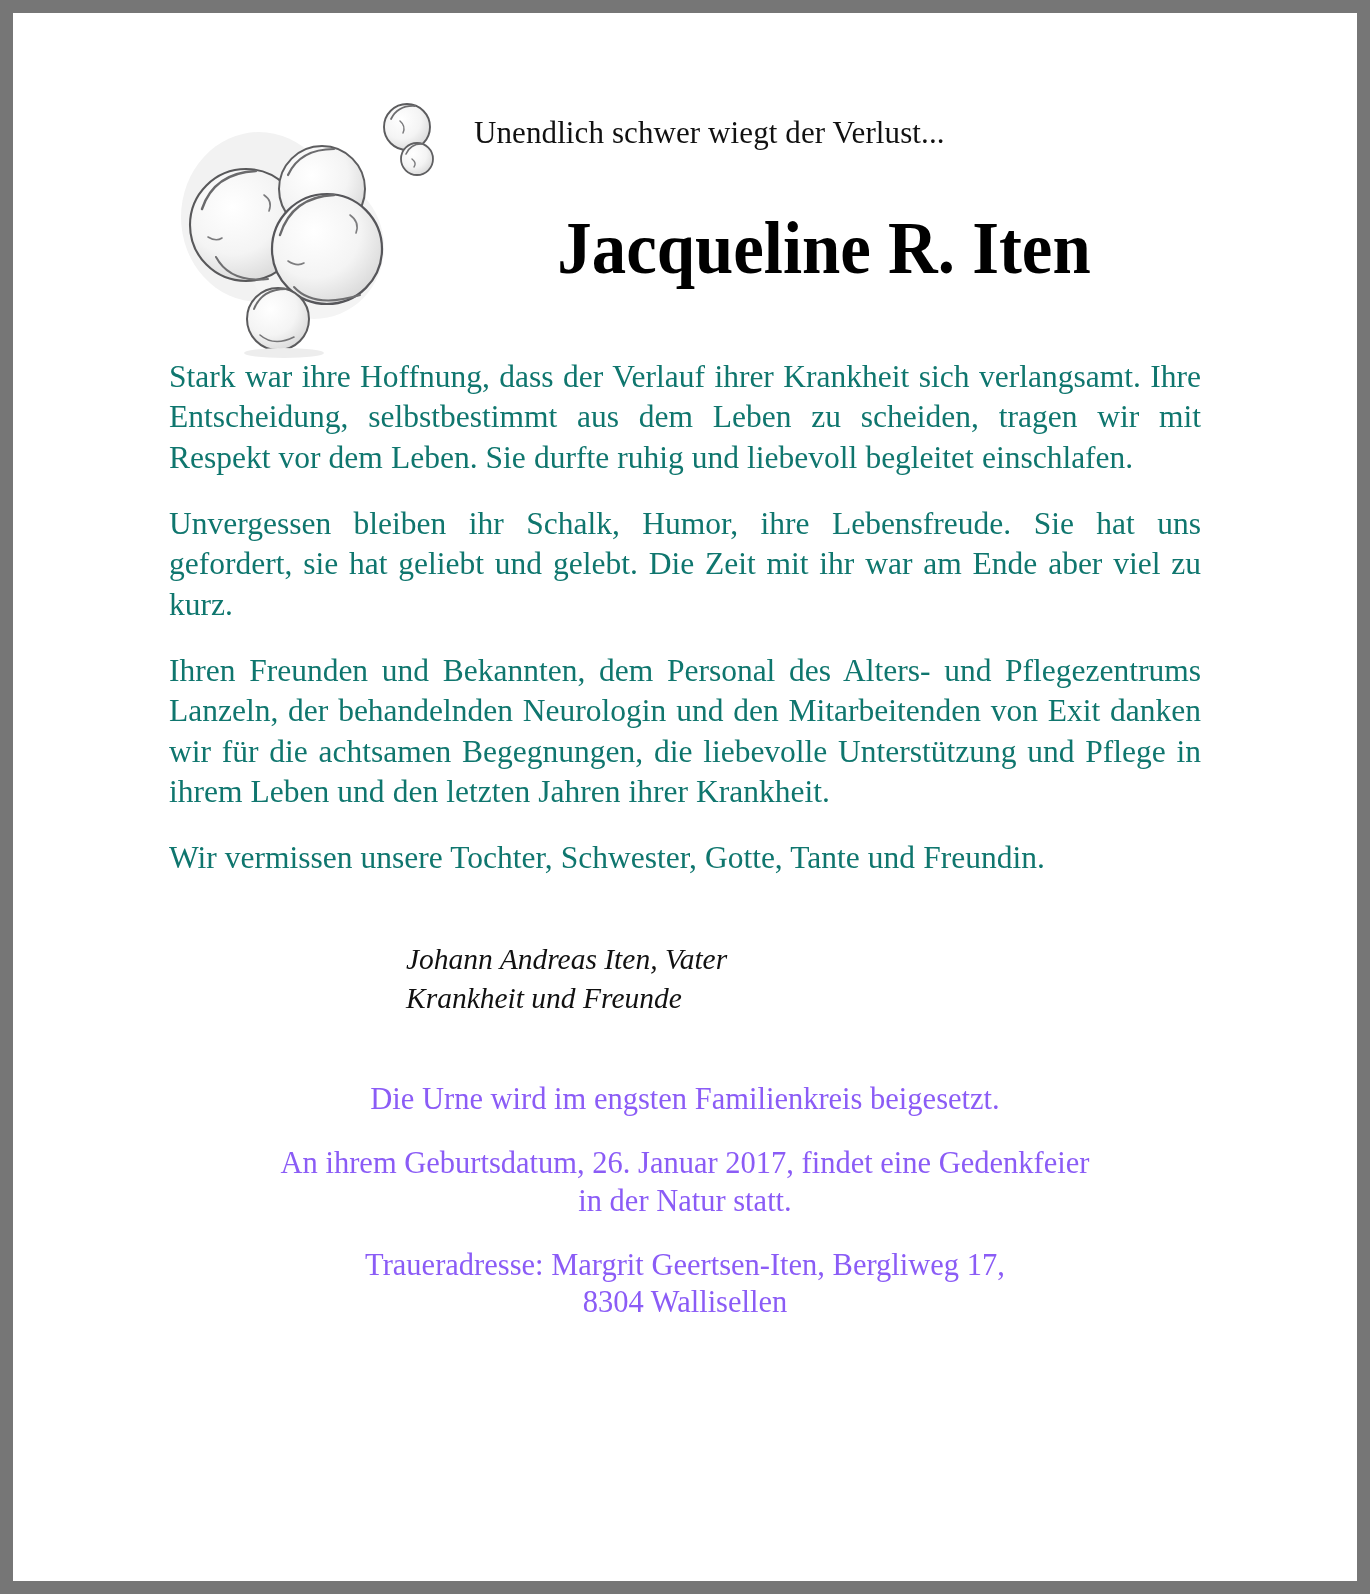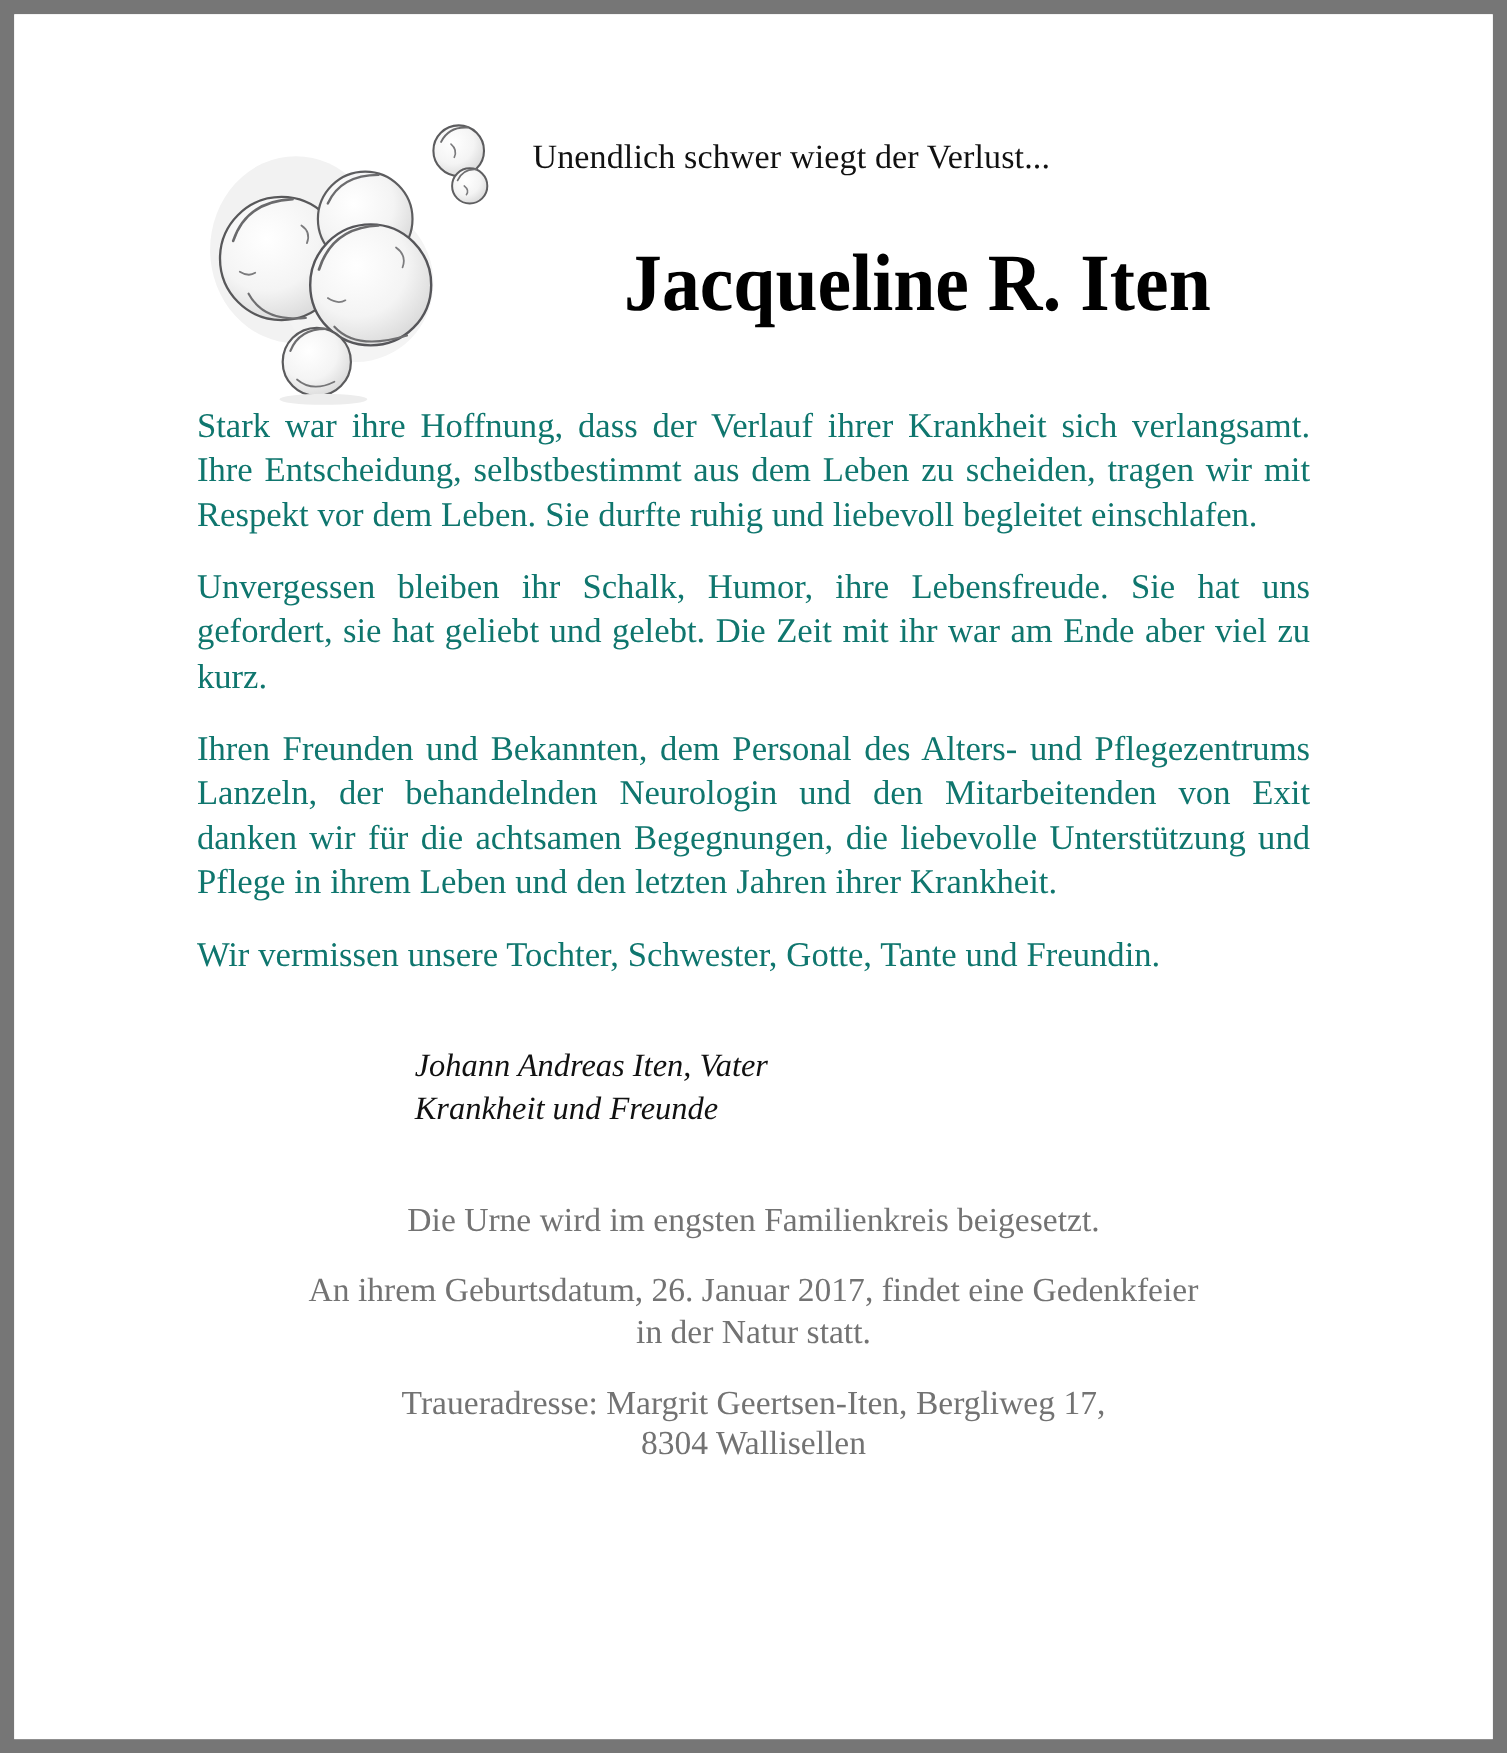--- a/index.html
+++ b/index.html
@@ -22,21 +22,21 @@
     background: #ffffff;
     position: relative;
   }
 
   #notice-page {
     box-sizing: border-box;
     width: 100%;
     height: 100%;
     background: #ffffff;
     position: relative;
-    padding: 16px;
+    padding: 6px;
   }
 
   
   .header-zone {
     position: relative;
     height: 330px;
   }
 
   .bubbles-art {
     position: absolute;
@@ -101,39 +101,40 @@
     margin: 0 0 26px 0;
     hyphens: manual;
     word-spacing: 0.2px;
   }
   .body-para:last-child { margin-bottom: 0; }
 
   
   .signature-zone {
     margin-top: 62px;
     padding-left: 348px;
+    margin-left: 39px;
   }
   .signature-line {
     font-size: 29.5px;
     font-style: italic;
     line-height: 1.30;
     color: #111111;
     white-space: nowrap;
   }
 
   
   .closing-zone {
     margin-top: 64px;
     padding: 0 150px;
     text-align: center;
   }
   .closing-block {
     font-size: 30.5px;
     line-height: 1.22;
-    color: #737373;
+    color: #8b5cf6;
     margin-bottom: 27px;
   }
   .closing-block:last-child { margin-bottom: 0; }
   .closing-line { display: block; }
 </style>
 </head>
 <body>
 
 <div id="notice-frame">
   <div id="notice-page">

